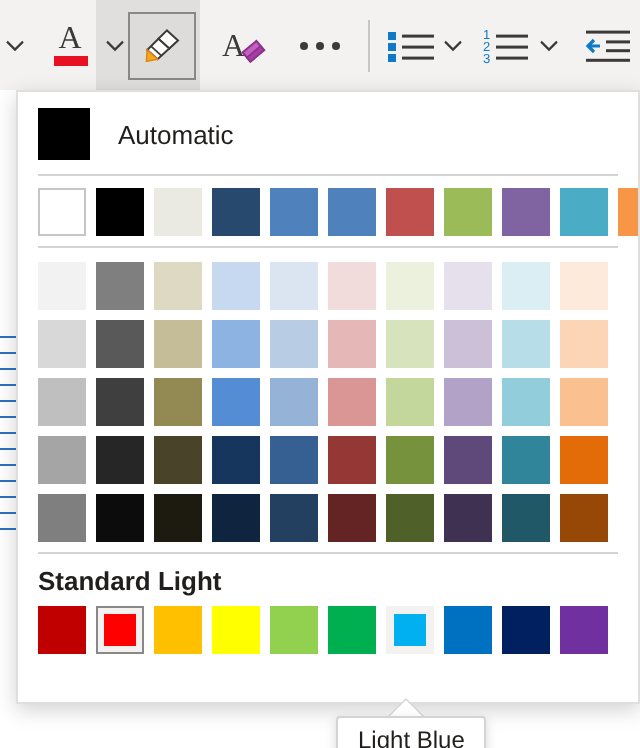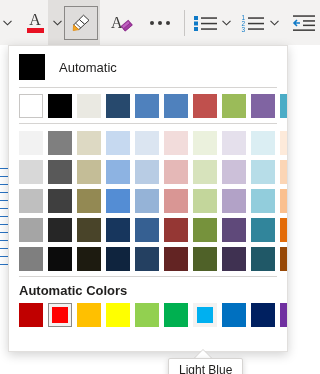--- a/index.html
+++ b/index.html
@@ -48,21 +48,21 @@
     display:flex;align-items:center;justify-content:center;box-sizing:border-box;
   }
 
   .sep{width:1px;height:26px;background:#c8c6c4;margin:0 8px;}
 
   .dots{display:flex;gap:4px;align-items:center;}
   .dot{width:4px;height:4px;border-radius:50%;background:#3b3a39;}
 
   
   .popup{
-    position:absolute;left:8px;top:45px;width:280px;height:307px;
+    position:absolute;left:8px;top:45px;width:312px;height:307px;
     background:#ffffff;border:1px solid #e1dfdd;
     box-shadow:0 3px 10px rgba(0,0,0,.18);
     box-sizing:border-box;overflow:hidden;
   }
   .auto-row{
     display:flex;align-items:center;height:34px;padding:0 10px;margin-top:4px;
   }
   .auto-sw{width:26px;height:26px;background:#000000;}
   .auto-label{margin-left:14px;font-size:13px;color:#201f1e;}
   .divider{height:1px;background:#d6d4d2;margin:3px 10px 0 10px;}
@@ -309,21 +309,21 @@
       <div class="sw" style="background:#632423"></div>
       <div class="sw" style="background:#4f6128"></div>
       <div class="sw" style="background:#3f3151"></div>
       <div class="sw" style="background:#205867"></div>
       <div class="sw" style="background:#974806"></div>
     </div>
   </div>
 
   <div class="divider"></div>
 
-  <div class="sect-title">Automatic Colors</div>
+  <div class="sect-title">Standard Light</div>
 
   <div class="std-row">
     <div class="std-cell">
       <div class="sw" style="background:#c00000"></div>
     </div>
     <div class="std-cell selected">
       <div class="sw" style="background:#ff0000"></div>
     </div>
     <div class="std-cell">
       <div class="sw" style="background:#ffc000"></div>

